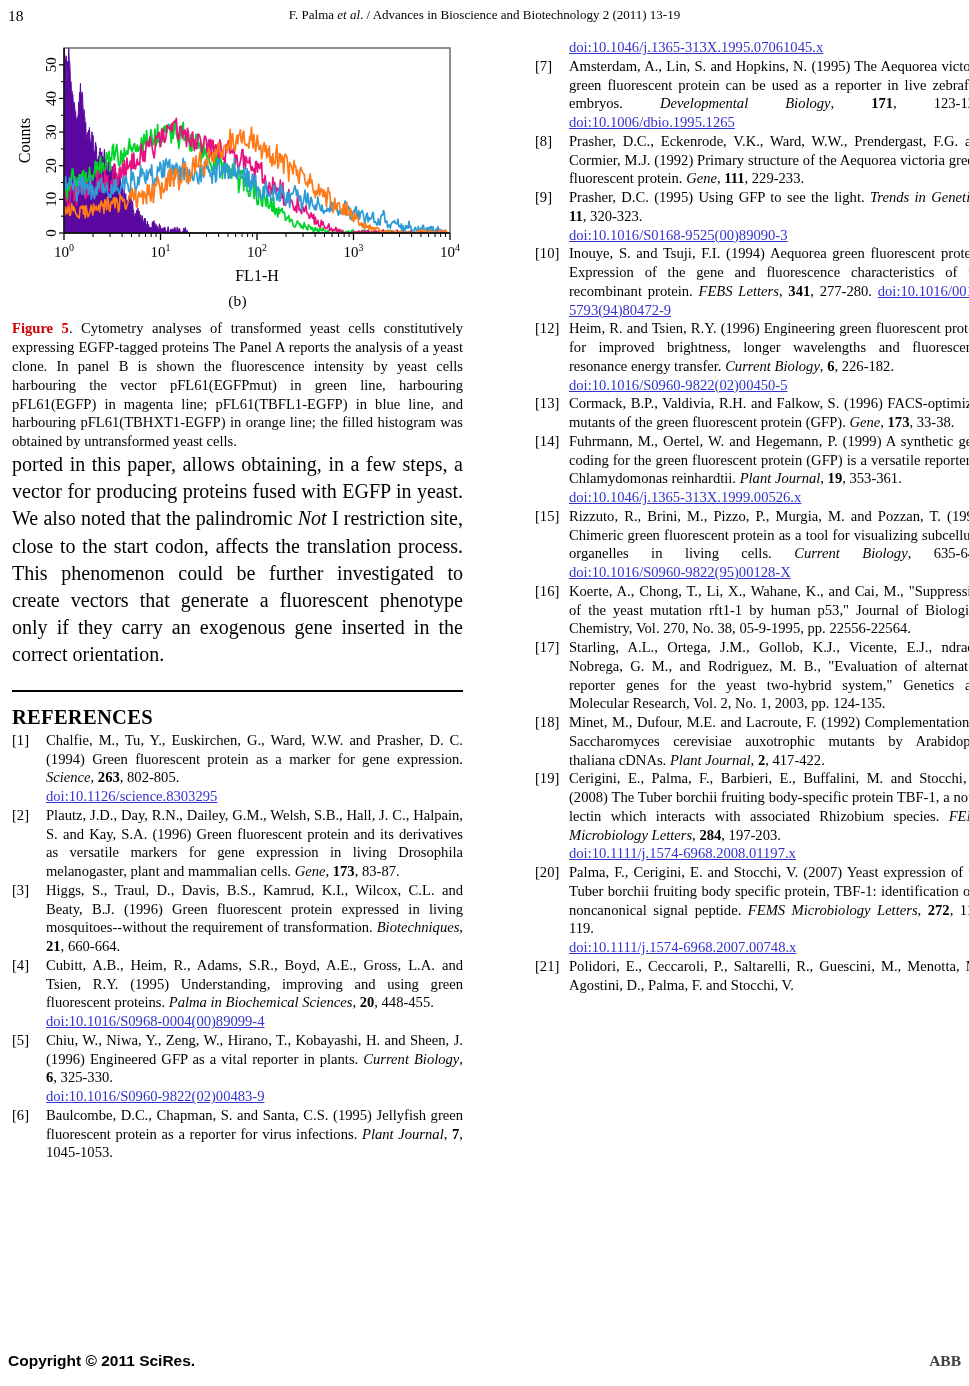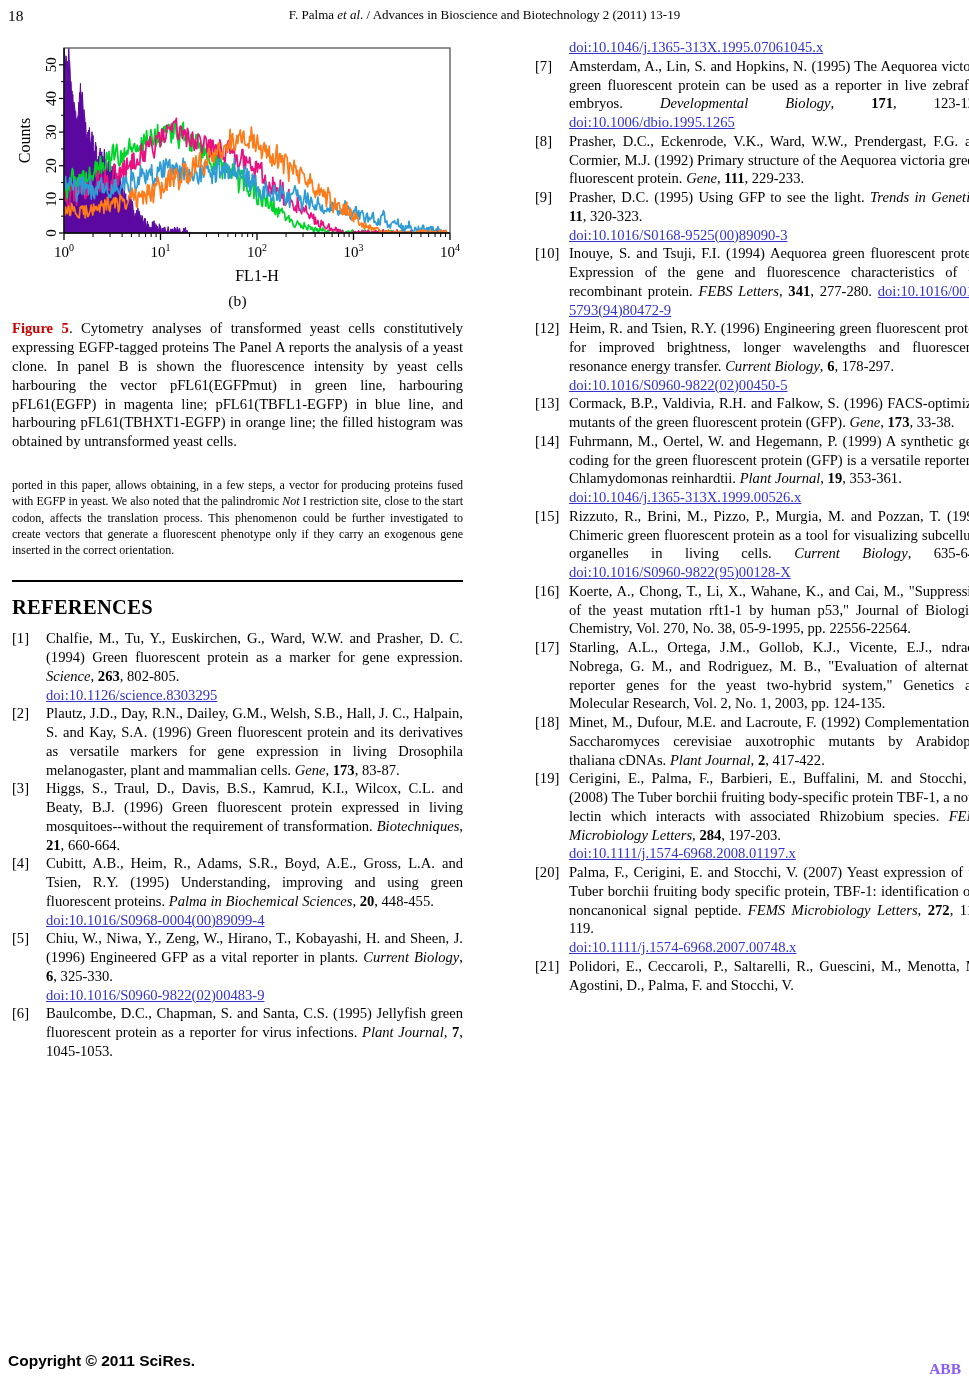--- a/index.html
+++ b/index.html
@@ -75,38 +75,37 @@
     margin-top: 9px;
     hyphens: manual;
   }
   .fig-caption .figlabel {
     font-weight: bold;
     color: #cc0000;
   }
 
   
   .body-para {
-    font-size: 12px;
+    font-size: 20px;
     line-height: 1.355;
     text-align: justify;
-    margin-top: 26px;
   }
   .body-para .ital { font-style: italic; }
 
   
   .ref-rule {
     border: none;
     border-top: 2.4px solid #000;
     margin: 22px 0 0 0;
     width: 451px;
   }
   .ref-head {
     font-size: 20.5px;
     font-weight: bold;
-    margin: 14px 0 10px 0;
+    margin: 14px 0 2px 0;
     letter-spacing: .3px;
   }
   .ref-list {
     font-size: 14.6px;
     line-height: 1.285;
   }
   .ref-item {
     display: flex;
     align-items: flex-start;
     margin-bottom: 0px;
@@ -147,24 +146,24 @@
   .copyright {
     position: absolute;
     left: 8px;
     top: 0;
     font-size: 15.5px;
     font-weight: bold;
   }
   .abb {
     position: absolute;
     right: 8px;
-    top: 8px;
+    top: 0;
     font-size: 15.5px;
     font-weight: bold;
-    color: #8b5cf6;
+    color: #404040;
     font-family: "Liberation Serif", "DejaVu Serif", serif;
   }
 
   
   svg text {
     font-family: "Liberation Serif", "DejaVu Serif", serif;
     fill: #000;
   }
   .tick-lbl { font-size: 15px; }
   .axis-title { font-size: 16px; }
@@ -311,21 +310,21 @@
       <div class="ref-item">
         <div class="ref-num">[9]</div>
         <div class="ref-body"><span>Prasher, D.C. (1995) Using GFP to see the light. </span><span class="ital">Trends in Genetics</span><span>, </span><span class="bld">11</span><span>, 320-323.</span><br><a class="doi" href="#">doi:10.1016/S0168-9525(00)89090-3</a></div>
       </div>
       <div class="ref-item">
         <div class="ref-num">[10]</div>
         <div class="ref-body"><span>Inouye, S. and Tsuji, F.I. (1994) Aequorea green fluorescent protein. Expression of the gene and fluorescence characteristics of the recombinant protein. </span><span class="ital">FEBS Letters</span><span>, </span><span class="bld">341</span><span>, 277-280. </span><a class="doi" href="#">doi:10.1016/0014-5793(94)80472-9</a></div>
       </div>
       <div class="ref-item">
         <div class="ref-num">[12]</div>
-        <div class="ref-body"><span>Heim, R. and Tsien, R.Y. (1996) Engineering green fluorescent protein for improved brightness, longer wavelengths and fluorescence resonance energy transfer. </span><span class="ital">Current Biology</span><span>, </span><span class="bld">6</span><span>, 178-297.</span><br><a class="doi" href="#">doi:10.1016/S0960-9822(02)00450-5</a></div>
+        <div class="ref-body"><span>Heim, R. and Tsien, R.Y. (1996) Engineering green fluorescent protein for improved brightness, longer wavelengths and fluorescence resonance energy transfer. </span><span class="ital">Current Biology</span><span>, </span><span class="bld">6</span><span>, 226-182.</span><br><a class="doi" href="#">doi:10.1016/S0960-9822(02)00450-5</a></div>
       </div>
       <div class="ref-item">
         <div class="ref-num">[13]</div>
         <div class="ref-body"><span>Cormack, B.P., Valdivia, R.H. and Falkow, S. (1996) FACS-optimized mutants of the green fluorescent protein (GFP). </span><span class="ital">Gene</span><span>, </span><span class="bld">173</span><span>, 33-38.</span></div>
       </div>
       <div class="ref-item">
         <div class="ref-num">[14]</div>
         <div class="ref-body"><span>Fuhrmann, M., Oertel, W. and Hegemann, P. (1999) A synthetic gene coding for the green fluorescent protein (GFP) is a versatile reporter in Chlamydomonas reinhardtii. </span><span class="ital">Plant Journal</span><span>, </span><span class="bld">19</span><span>, 353-361.</span><br><a class="doi" href="#">doi:10.1046/j.1365-313X.1999.00526.x</a></div>
       </div>
       <div class="ref-item">

